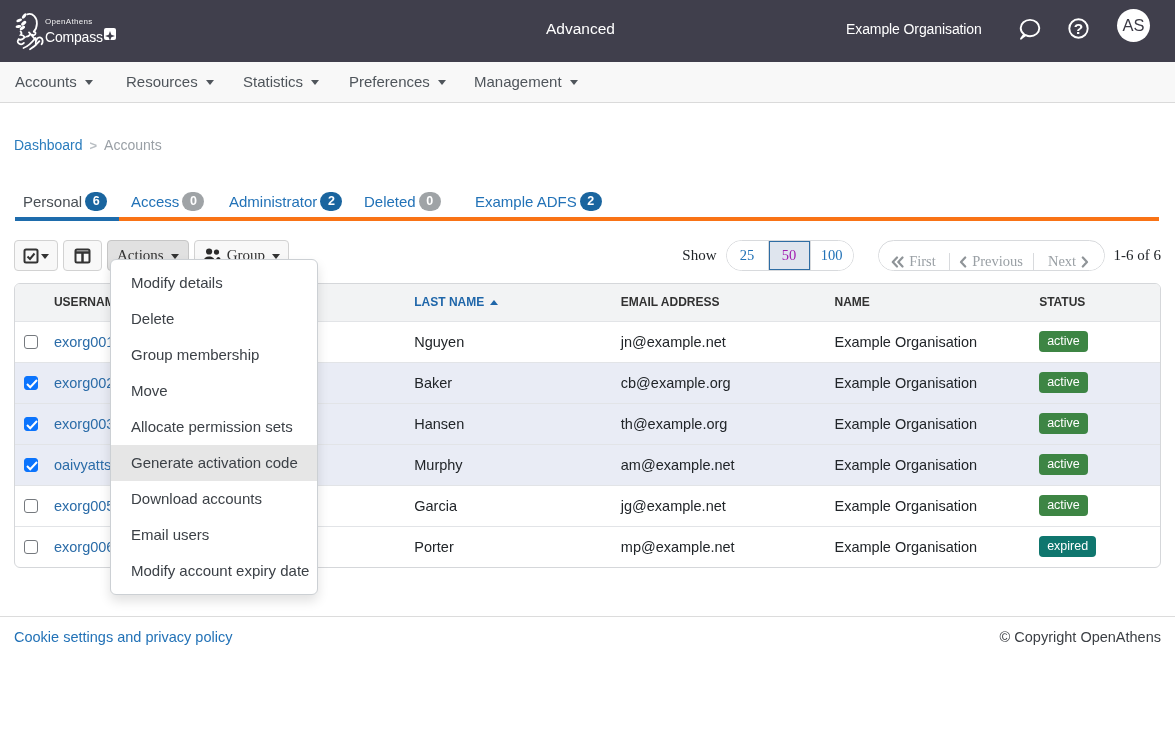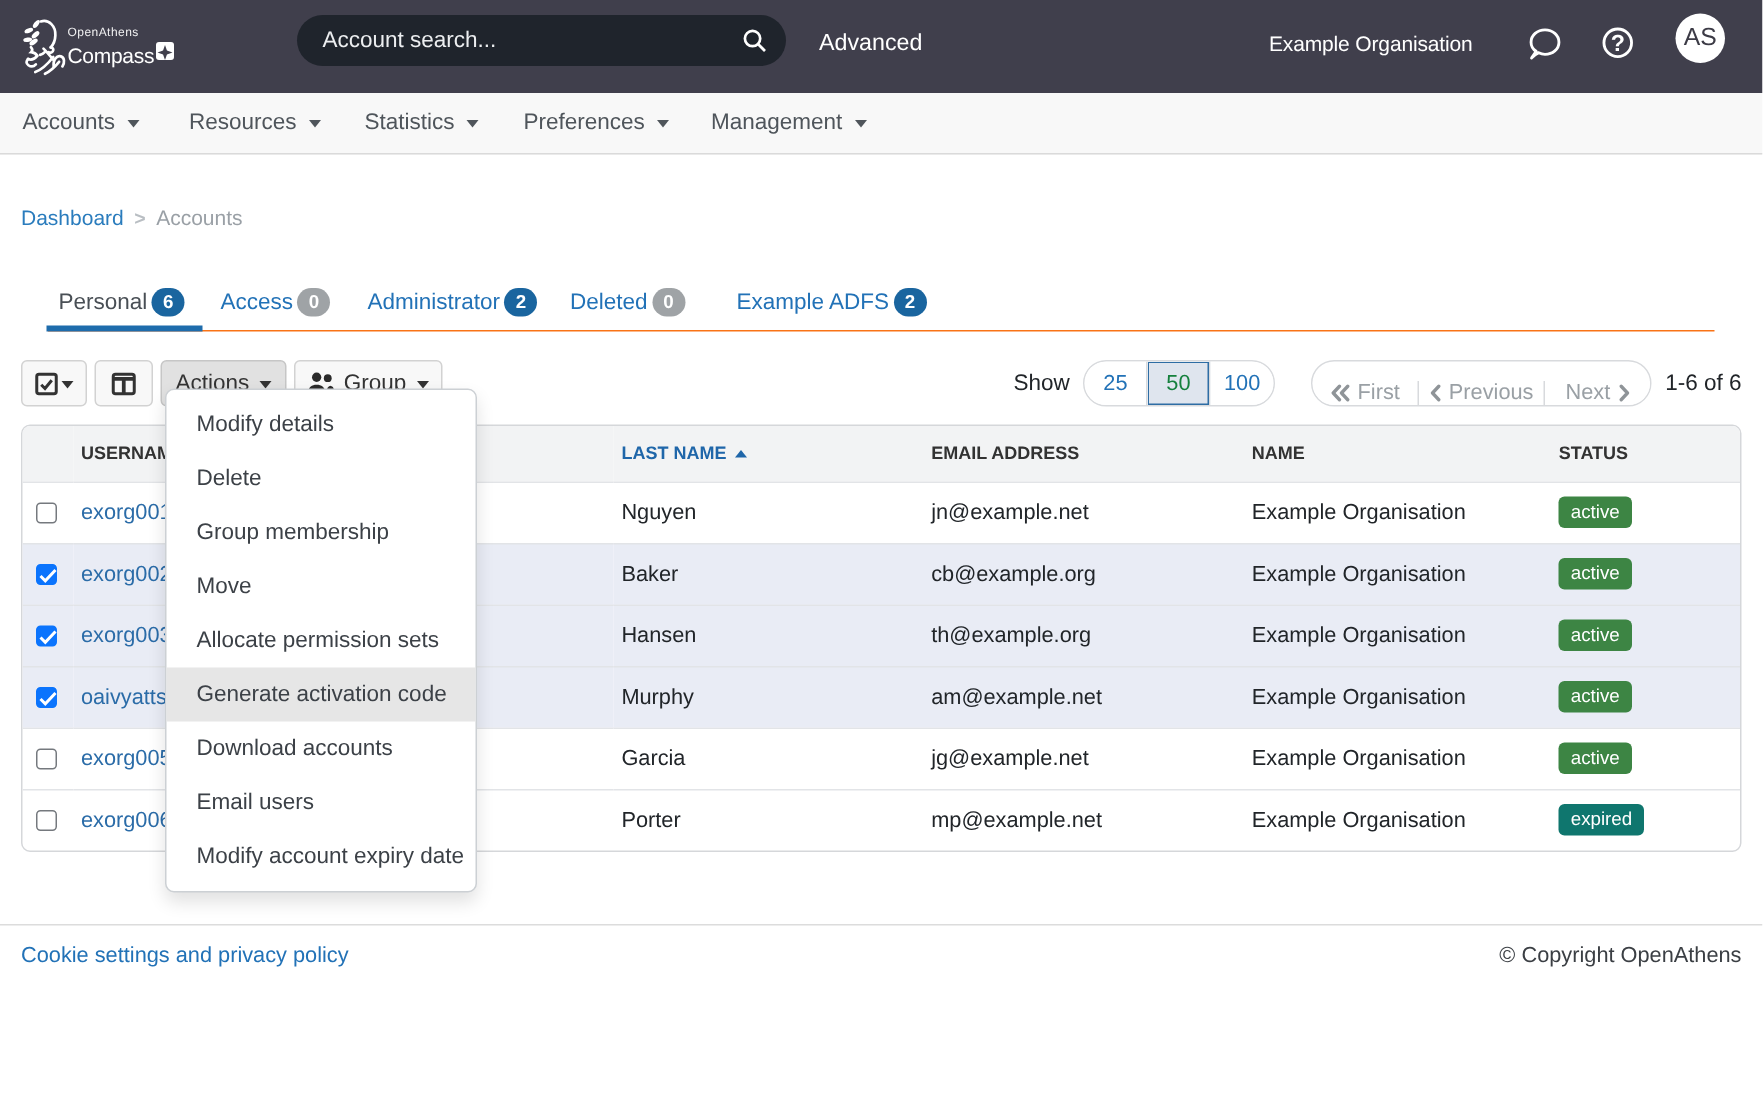--- a/index.html
+++ b/index.html
@@ -26,41 +26,41 @@
 .mainnav span { position: absolute; top: 11px; display: inline-flex; align-items: center; }
 .mainnav span:nth-child(1){left:15px} .mainnav span:nth-child(2){left:126px} .mainnav span:nth-child(3){left:243px} .mainnav span:nth-child(4){left:349px} .mainnav span:nth-child(5){left:474px}
 .caret { display: inline-block; width: 0; height: 0; border-left: 4.5px solid transparent; border-right: 4.5px solid transparent; border-top: 5px solid currentColor; margin-left: 8px; position: relative; top: 1px; }
 
 
 .crumb { margin: 34px 14px 0; font-size: 14px; color: #9aa0a6; }
 .crumb a { color: #2a7cbd; }
 .crumb .sep { margin: 0 7px; font-size: 13px; color: #b9bec3; font-weight: bold; }
 
 
-.tabs { position: relative; margin: 33px 32px 0; height: 35px; border-bottom: 1px solid #f97316; }
+.tabs { position: relative; margin: 33px 16px 0; height: 35px; border-bottom: 4px solid #f97316; }
 .tab { position: absolute; top: 0; display: inline-flex; align-items: center; padding: 0 12px 0 8px; height: 31px; font-size: 15px; color: #2272b7; }
 .tab:nth-child(1){left:-1px} .tab:nth-child(2){left:107px} .tab:nth-child(3){left:205px} .tab:nth-child(4){left:340px} .tab:nth-child(5){left:451px}
 .tab.active { color: #494f55; position: relative; }
 .tab.active::after { content: ""; position: absolute; left: 0; right: 0; bottom: -4px; height: 4px; background: #1e6cac; }
 .badge { display: inline-block; min-width: 22px; height: 19px; border-radius: 9.5px; background: #1a659f; color: #fff; font-size: 12.5px; font-weight: bold; text-align: center; line-height: 19px; margin-left: 3px; padding: 0 4px; }
 .badge.gray { background: #9fa3a6; }
 
 
-.toolbar { margin: 19px 14px 12px; display: flex; align-items: center; height: 31px; }
+.toolbar { margin: 19px 14px 12px; display: flex; align-items: center; height: 31px; font-family: Liberation Serif, serif; }
 .btn { height: 31px; background: #f8f8f8; border: 1px solid #d2d2d2; border-radius: 4px; margin-right: 5px; display: inline-flex; align-items: center; padding: 0 8px; font-size: 15px; color: #333; }
 .btn .caret { margin-left: 7px; }
 .btn.open { background: #e1e1e1; border-color: #c6c6c6; padding: 0 9px; }
 .btn.b2 { padding: 0 10px; }
 .btn.b4 { padding: 0 8px; }
 .tright { margin-left: auto; display: flex; align-items: center; }
 .showlbl { font-size: 15px; color: #212529; margin-right: 9px; }
 .pgroup { display: flex; height: 31px; border-radius: 15.5px; overflow: hidden; border: 1px solid #d8dadd; }
 .pgroup > span { display: inline-flex; align-items: center; justify-content: center; font-size: 14.5px; color: #2272b7; background: #fff; border-right: 1px solid #d8dadd; width: 42px; }
 .pgroup > span:last-child { border-right: none; }
-.pgroup > span.sel { background: #dfe5ee; color: #15803d; box-shadow: inset 0 0 0 1px #2e6da4; }
+.pgroup > span.sel { background: #dfe5ee; color: #a21caf; box-shadow: inset 0 0 0 1px #2e6da4; }
 .pager { margin-left: 24px; align-items: flex-end; }
 .pager > span { padding: 0; color: #9aa0a5; }
 .counts { margin-left: 9px; font-size: 15px; color: #212529; }
 
 
 .tablewrap { margin: 0 14px; border: 1px solid #d5d7da; border-radius: 6px; overflow: hidden; }
 table { width: 100%; border-collapse: collapse; font-size: 14.5px; color: #212529; }
 thead th { background: #f2f3f4; height: 37px; text-align: left; font-size: 12px; color: #323232; padding: 0 0 0 5px; font-weight: bold; }
 thead th.sorted { color: #1f66a9; }
 tbody td { height: 41px; border-top: 1px solid #e2e4e7; padding: 0 0 0 5px; }
@@ -110,26 +110,20 @@
       <path d="M21.8 34.5 C21.2 29.5 24 26.8 26.6 27.6 C29 28.4 29.3 31.7 27.6 34.3"></path>
     </g>
   </svg>
   <div class="logotext">
     <div class="oa">OpenAthens</div>
     <div class="comp">Compass</div>
   </div>
   <div class="plusbox">
     <svg width="12" height="12" viewBox="0 0 12 12">
         <path d="M6 1 L7.3 4.7 L11 6 L7.3 7.3 L6 11 L4.7 7.3 L1 6 L4.7 4.7 Z" fill="#403f4c"></path>
-      </svg>
-  </div>
-  <div class="search">Account search...
-    <svg width="16" height="16" viewBox="0 0 16 16" fill="none" stroke="#fff" stroke-width="1.8">
-        <circle cx="6.7" cy="6.7" r="5.1"></circle>
-        <path d="M10.5 10.5 L15 15"></path>
       </svg>
   </div>
   <div class="advanced">Advanced</div>
   <div class="orgname">Example Organisation</div>
   <svg class="icon-chat" width="22" height="23" viewBox="0 0 22 23" fill="none" stroke="#fff" stroke-width="1.9" stroke-linejoin="round" stroke-linecap="round">
     <path d="M6.8 17.1 C8.1 17.8 9.5 18.2 11 18.2 C16.1 18.2 20.3 14.7 20.3 10.1 C20.3 5.5 16.1 1.9 11 1.9 C5.9 1.9 1.7 5.5 1.7 10.1 C1.7 12.6 3 14.8 5.1 16.2 L2 20.7 C3.4 19.2 4.9 18 6.8 17.1"></path>
   </svg>
   <svg class="icon-help" width="21" height="21" viewBox="0 0 21 21" fill="none">
     <circle cx="10.5" cy="10.5" r="9.2" stroke="#fff" stroke-width="1.9"></circle>
     <text x="10.5" y="16" text-anchor="middle" fill="#fff" font-family="Liberation Sans" font-size="15.5" font-weight="bold">?</text>

